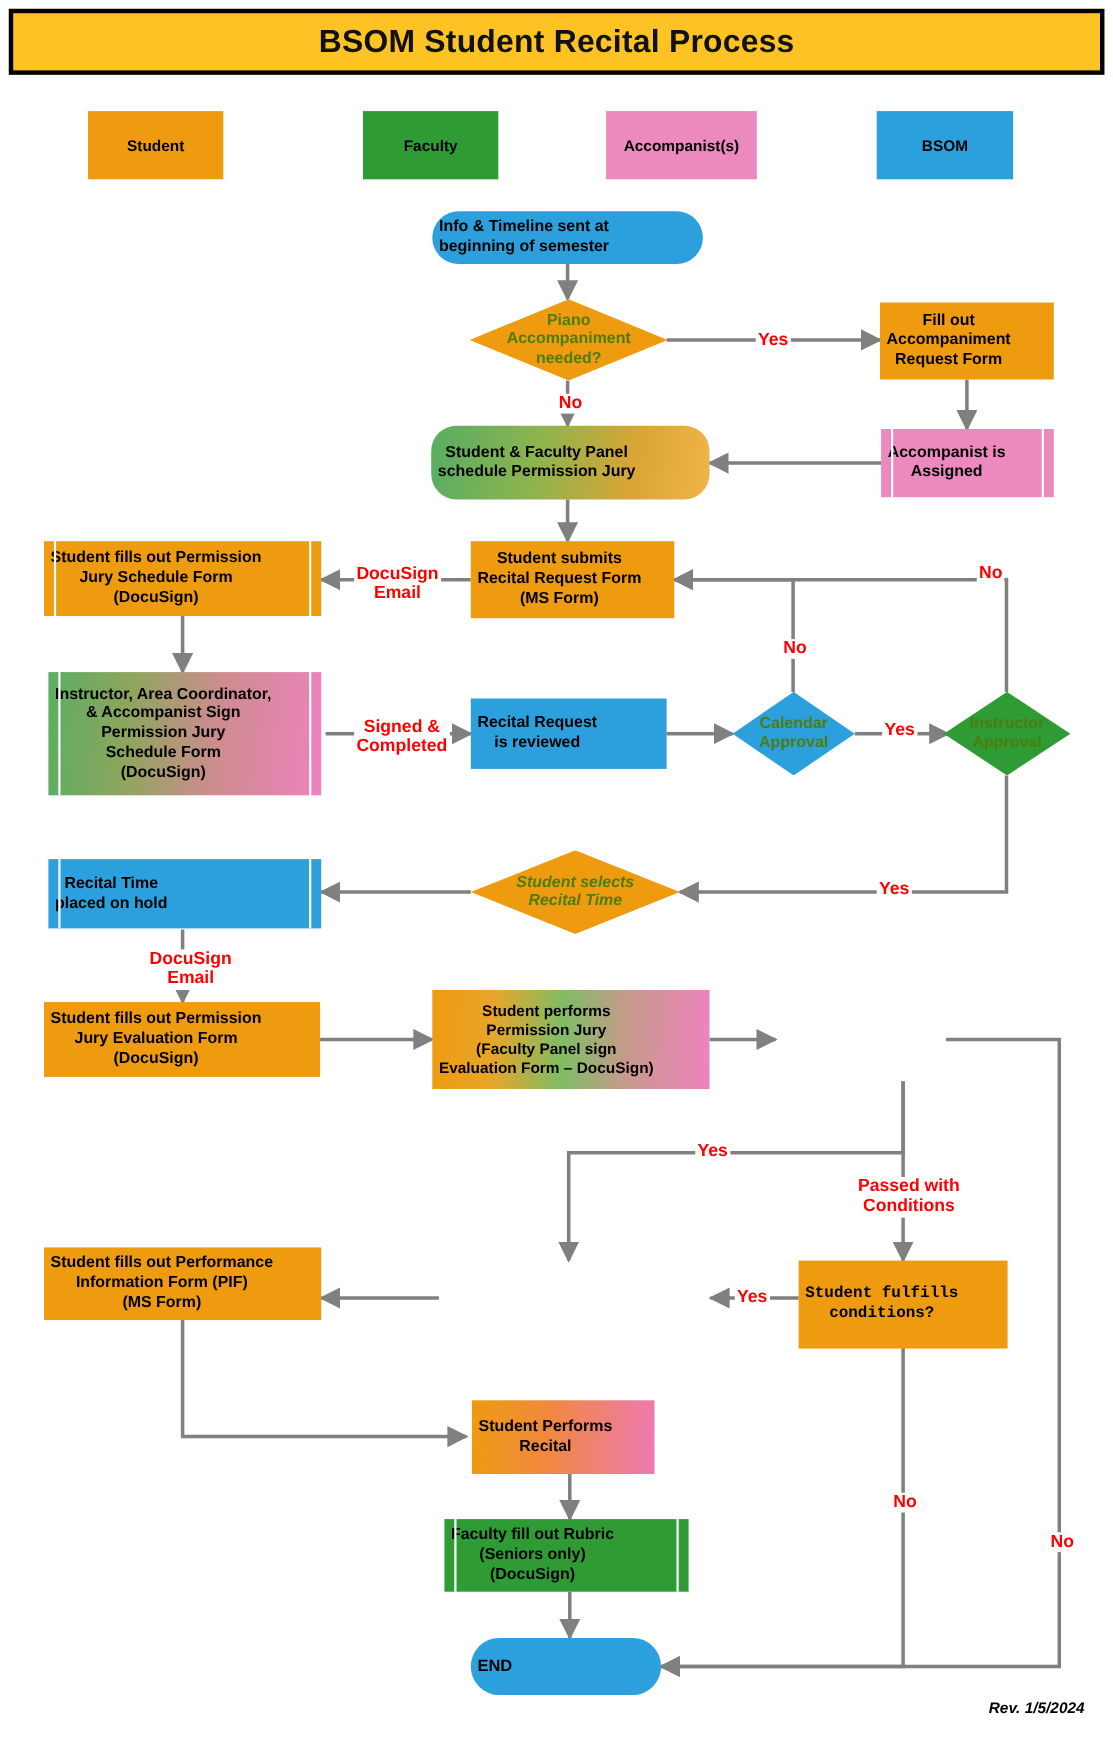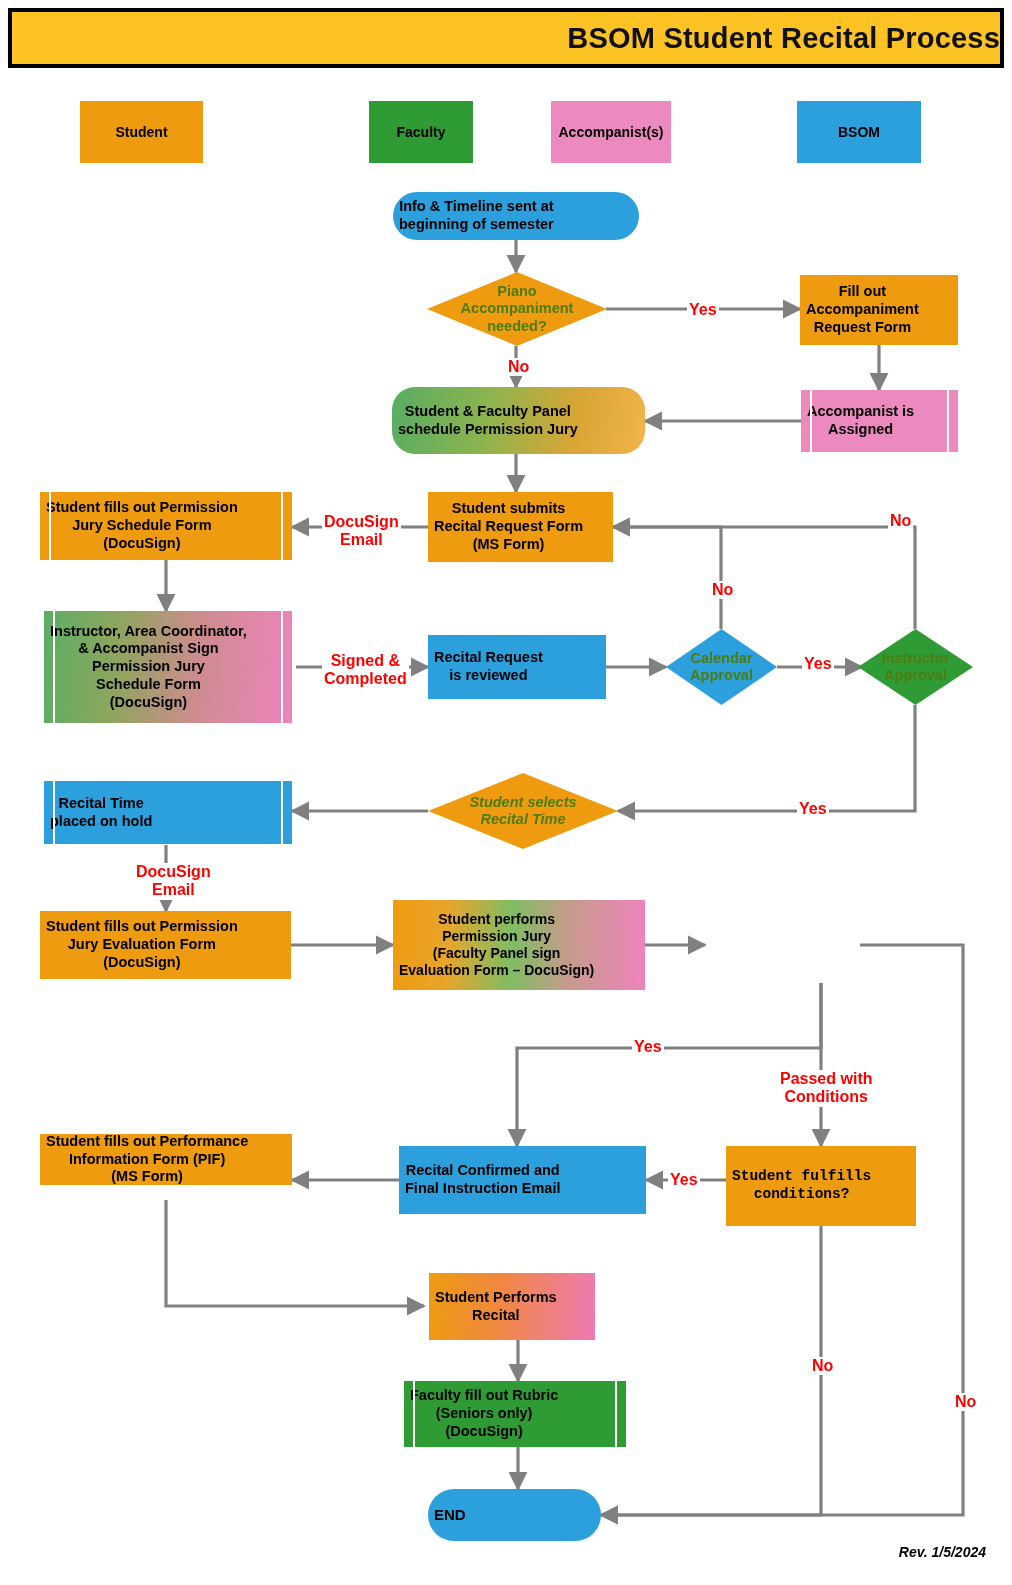--- a/index.html
+++ b/index.html
@@ -6,21 +6,21 @@
   body{
     font-family:"Liberation Sans","DejaVu Sans",sans-serif;
     width:1012px;height:1585px;position:relative;overflow:hidden;
   }
   #stage{position:relative;width:1012px;height:1585px;}
 
   
   .title-bar{
     position:absolute;left:8px;top:8px;width:996px;height:60px;
     background:#FDC324;border:4px solid #000;box-sizing:border-box;
-    display:flex;align-items:center;justify-content:flex-end;
+    display:flex;align-items:center;justify-content:center;
   }
   .title-bar span{
     font-size:29px;font-weight:bold;color:#111;letter-spacing:.2px;
   }
 
   
   .legend-box{
     position:absolute;height:62px;display:flex;align-items:center;
     justify-content:center;font-size:14px;font-weight:bold;color:#000;
     box-sizing:border-box;
@@ -83,24 +83,24 @@
 
 <div id="stage">
 
   <div class="title-bar">
     <span>BSOM Student Recital Process</span>
   </div>
 
   <div class="legend-box fill-orange" style="left:80px;top:101px;width:123px;">
     <span>Student</span>
   </div>
-  <div class="legend-box fill-green" style="left:330px;top:101px;width:104px;margin-left:39px;">
+  <div class="legend-box fill-green" style="left:330px;top:101px;width:123px;">
     <span>Faculty</span>
   </div>
-  <div class="legend-box fill-pink" style="left:551px;top:101px;width:120px;justify-content:center;">
+  <div class="legend-box fill-pink" style="left:551px;top:101px;width:137px;justify-content:center;">
     <span>Accompanist(s)</span>
   </div>
   <div class="legend-box fill-blue" style="left:797px;top:101px;width:124px;">
     <span>BSOM</span>
   </div>
 
   <svg class="wires" viewBox="0 0 1012 1585">
     <defs>
       <marker id="ah" markerWidth="7" markerHeight="7" refX="5.4" refY="3" orient="auto" markerUnits="strokeWidth">
         <path d="M0,0 L6,3 L0,6 z" fill="#808080"></path>
@@ -252,26 +252,22 @@
 (Faculty Panel sign
 Evaluation Form – DocuSign)</span>
   </div>
 
 
   <div class="node fill-orange" style="left:726px;top:1146px;width:190px;height:80px;font-family:Liberation Mono, monospace;">
     <span class="txt">Student fulfills
 conditions?</span>
   </div>
 
-  <div class="node fill-blue" style="left:399px;top:1146px;width:247px;height:68px;">
-    <span class="txt">Recital Confirmed and
-Final Instruction Email</span>
-  </div>
-
-  <div class="node fill-orange" style="left:40px;top:1134px;width:252px;height:51px;">
+
+  <div class="node fill-orange" style="left:40px;top:1134px;width:252px;height:66px;">
     <span class="txt">Student fills out Performance
 Information Form (PIF)
 (MS Form)</span>
   </div>
 
   <div class="node grad-orange-pink" style="left:429px;top:1273px;width:166px;height:67px;">
     <span class="txt">Student Performs
 Recital</span>
   </div>
 

